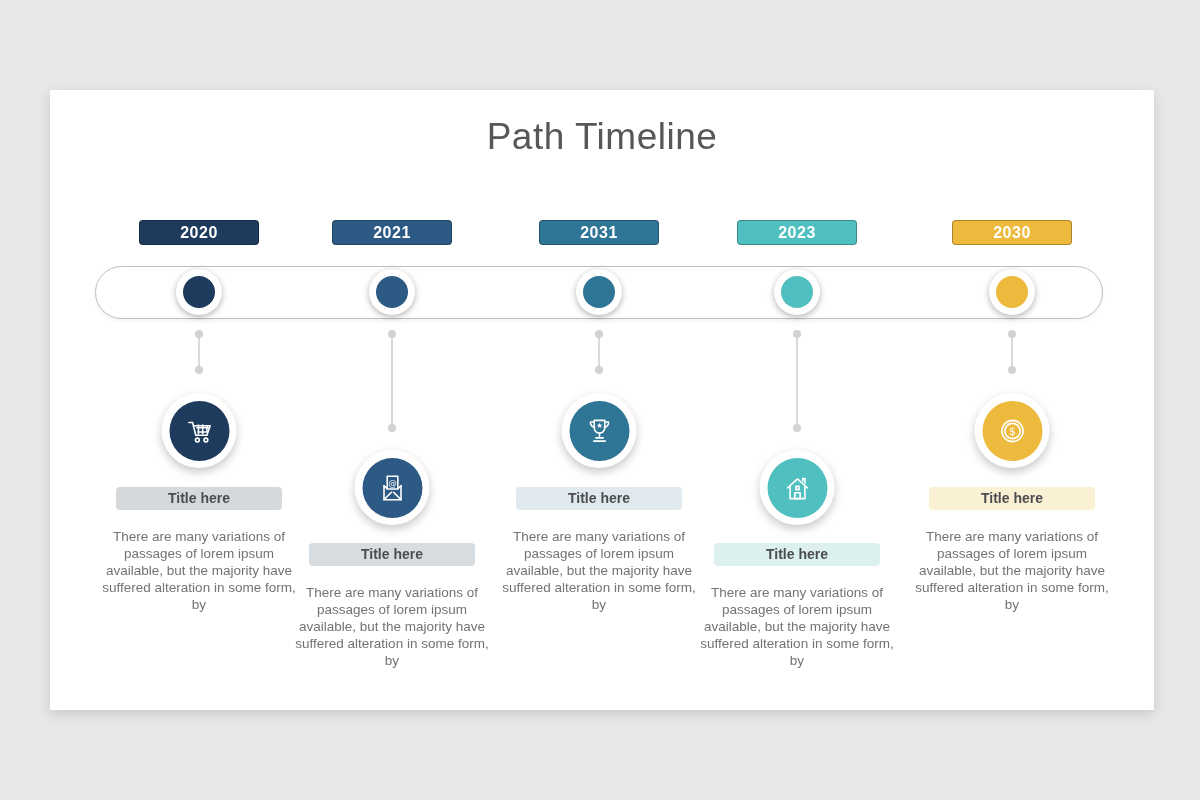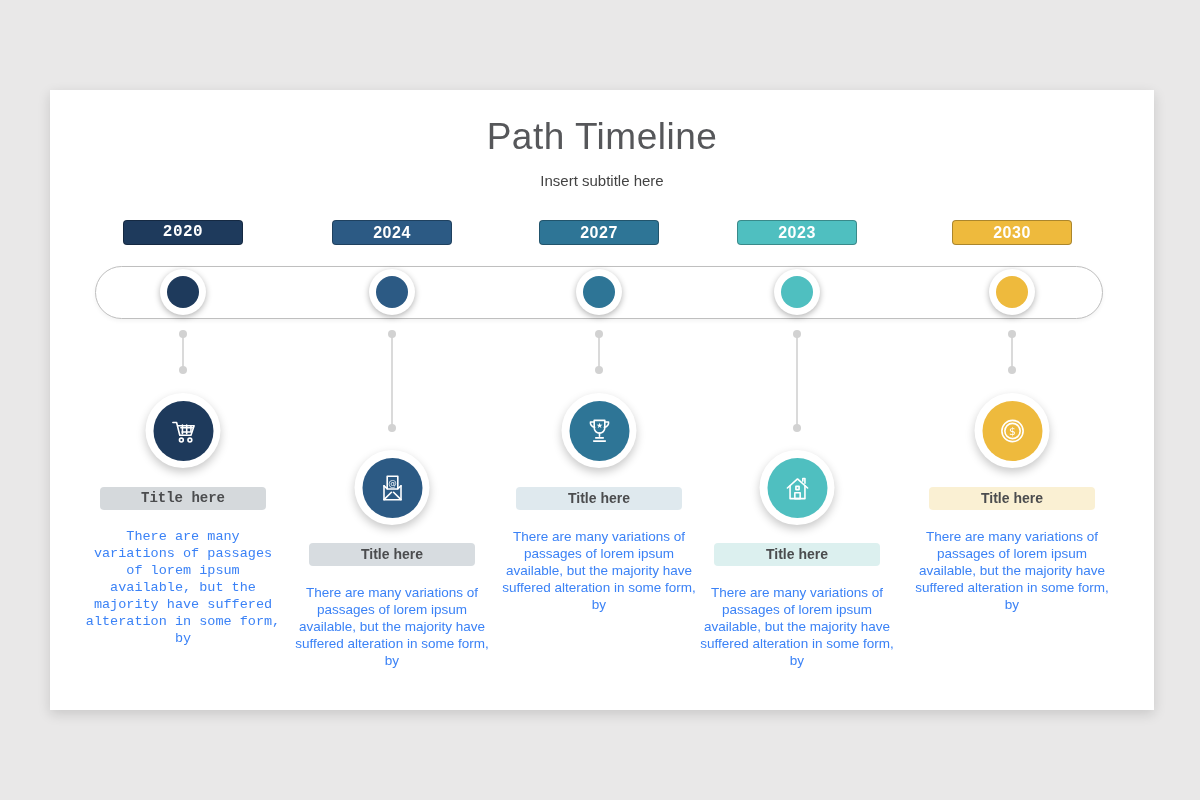--- a/index.html
+++ b/index.html
@@ -43,21 +43,21 @@
     box-shadow: 0 2px 4px rgba(0,0,0,0.05);
     z-index: 1;
   }
   .col {
     position: absolute;
     top: 0;
     width: 206px;
     height: 620px;
     z-index: 2;
   }
-  .col-0 { left: 30px; font-family: Liberation Mono, monospace; }
+  .col-0 { left: 46px; }
   .col-1 { left: 239px; }
   .col-2 { left: 446px; }
   .col-3 { left: 636px; margin-left: 8px; }
   .col-4 { left: 859px; }
 
   .year-badge {
     position: absolute;
     top: 130px; left: 50%;
     transform: translateX(-50%);
     width: 120px; height: 25px;
@@ -142,33 +142,32 @@
   .col.high .item-title { top: 397px; }
   .col.low  .item-title { top: 453px; }
 
   .item-body {
     position: absolute;
     left: 50%;
     transform: translateX(-50%);
     width: 196px;
     font-size: 13.5px;
     line-height: 17px;
-    color: #3b82f6;
+    color: #737373;
     text-align: center;
   }
   .col.high .item-body { top: 438px; }
   .col.low  .item-body { top: 494px; }
 </style>
 </head>
 <body>
 
 <div class="slide">
 
   <div class="main-title">Path Timeline</div>
-  <div class="subtitle">Insert subtitle here</div>
 
   <div class="timeline-bar"></div>
 
   <div class="col col-0 high" style="--accent: #1e3a5c; --label-bg: #d5d9dc;">
     <div class="year-badge">2020</div>
     <div class="node">
         <div class="node-dot"></div>
       </div>
     <div class="connector"></div>
     <div class="icon-outer">
@@ -179,41 +178,41 @@
           <circle cx="14" cy="24.5" r="1.8"></circle>
           <circle cx="22" cy="24.5" r="1.8"></circle>
         </svg>
       </div>
     </div>
     <div class="item-title">Title here</div>
     <div class="item-body">There are many variations of passages of lorem ipsum available, but the majority have suffered alteration in some form, by</div>
   </div>
 
   <div class="col col-1 low" style="--accent: #2c5a84; --label-bg: #d7dce0;">
-    <div class="year-badge">2024</div>
+    <div class="year-badge">2021</div>
     <div class="node">
         <div class="node-dot"></div>
       </div>
     <div class="connector"></div>
     <div class="icon-outer">
       <div class="icon-inner">
         <svg width="34" height="34" viewBox="0 0 32 32" fill="none" stroke="#ffffff" stroke-width="1.5" stroke-linecap="round" stroke-linejoin="round">
           <rect x="11" y="5" width="10" height="12"></rect>
           <text x="16" y="14" font-size="8" fill="#ffffff" stroke="none" text-anchor="middle" font-family="'DejaVu Sans', sans-serif">@</text>
           <path d="M8 14 v13 h16 v-13"></path>
           <path d="M8 27 l7 -7 M24 27 l-7 -7 M8 14 l3 2.5 M24 14 l-3 2.5"></path>
         </svg>
       </div>
     </div>
     <div class="item-title">Title here</div>
     <div class="item-body">There are many variations of passages of lorem ipsum available, but the majority have suffered alteration in some form, by</div>
   </div>
 
   <div class="col col-2 high" style="--accent: #2e7596; --label-bg: #dfe9ee;">
-    <div class="year-badge">2027</div>
+    <div class="year-badge">2031</div>
     <div class="node">
         <div class="node-dot"></div>
       </div>
     <div class="connector"></div>
     <div class="icon-outer">
       <div class="icon-inner">
         <svg width="34" height="34" viewBox="0 0 32 32" fill="none" stroke="#ffffff" stroke-width="1.5" stroke-linecap="round" stroke-linejoin="round">
           <path d="M11 6 h10 v7 a5 5 0 0 1 -10 0 Z"></path>
           <path d="M11 7.5 H7.5 a4.2 4.2 0 0 0 4 5"></path>
           <path d="M21 7.5 h3.5 a4.2 4.2 0 0 1 -4 5"></path>

